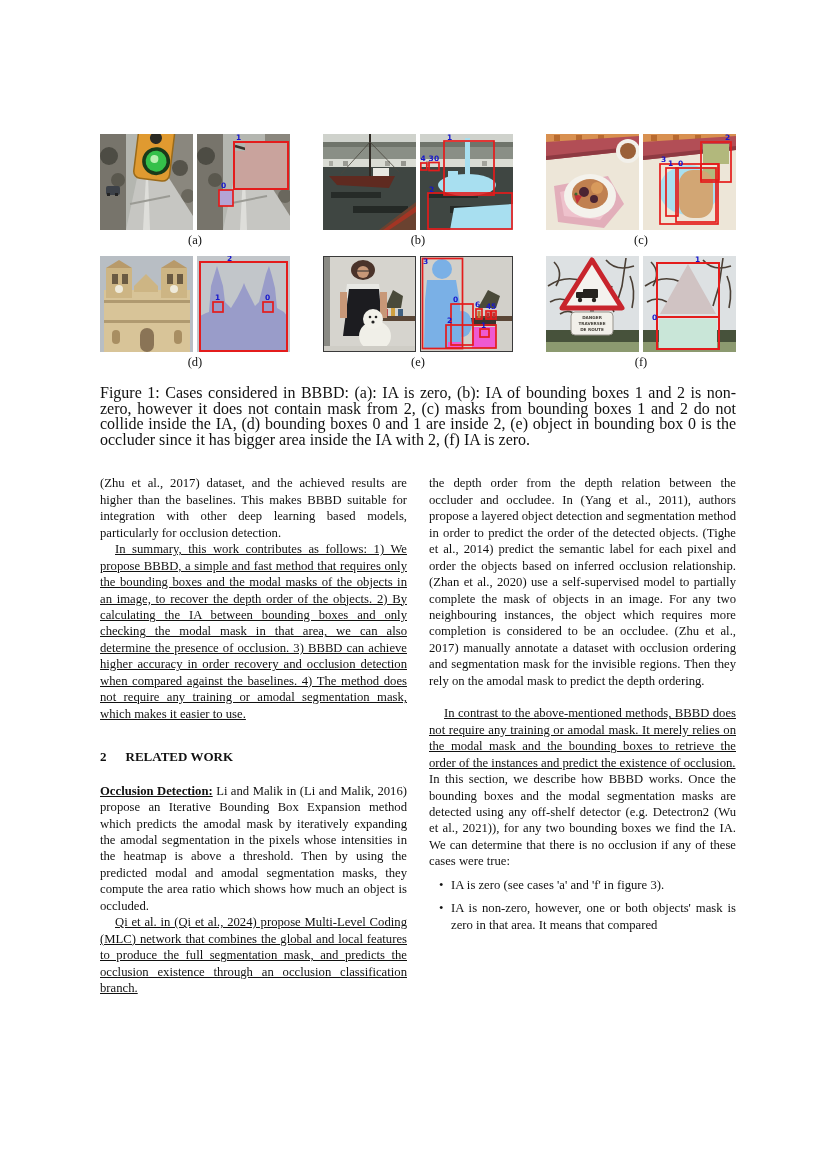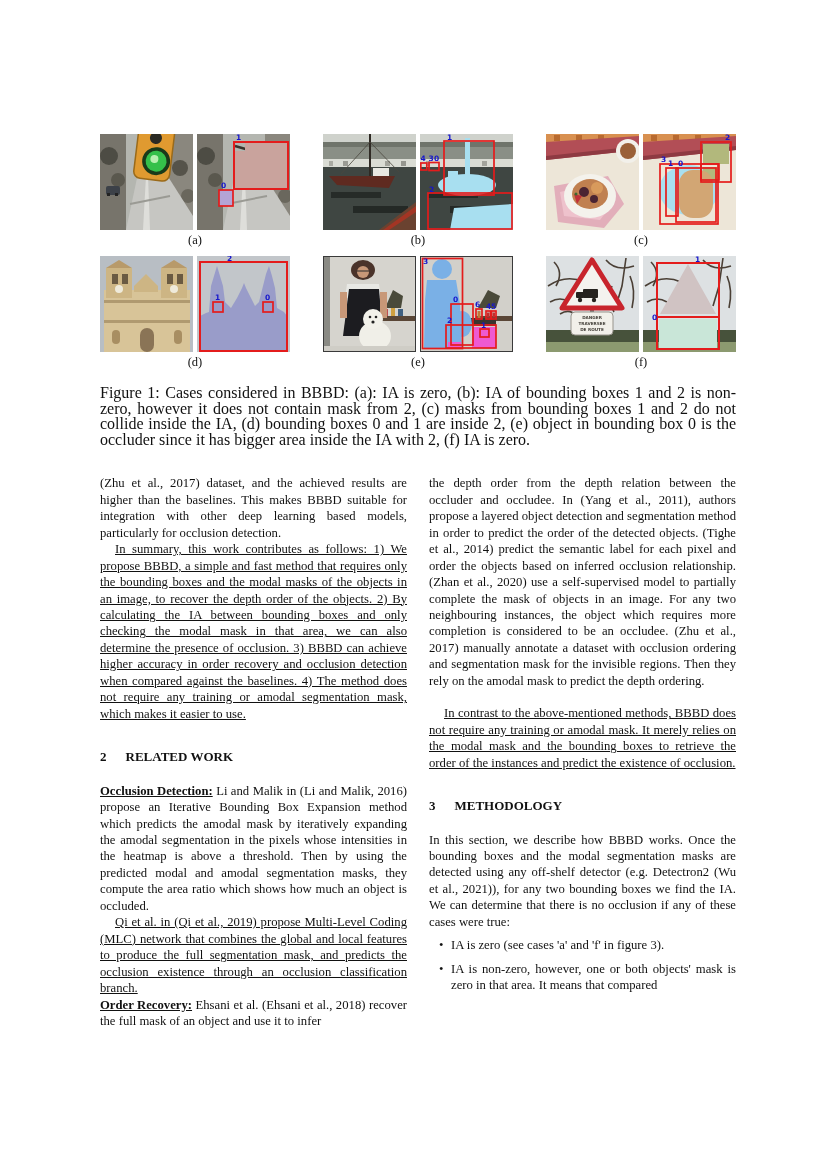--- a/index.html
+++ b/index.html
@@ -351,33 +351,27 @@
         <p>(Zhu et al., 2017) dataset, and the achieved results are higher than the baselines. This makes BBBD suitable for integration with other deep learning based models, particularly for occlusion detection.</p>
         <p class="ind">In summary, this work contributes as follows: 1) We propose BBBD, a simple and fast method that requires only the bounding boxes and the modal masks of the objects in an image, to recover the depth order of the objects. 2) By calculating the IA between bounding boxes and only checking the modal mask in that area, we can also determine the presence of occlusion. 3) BBBD can achieve higher accuracy in order recovery and occlusion detection when compared against the baselines. 4) The method does not require any training or amodal segmentation mask, which makes it easier to use.</p>
 
         <div class="sec-head">
           <span class="num">2</span><span>RELATED WORK</span>
         </div>
 
         <p>
           <span class="lead">Occlusion Detection:</span><span> Li and Malik in (Li and Malik, 2016) propose an Iterative Bounding Box Expansion method which predicts the amodal mask by iteratively expanding the amodal segmentation in the pixels whose intensities in the heatmap is above a threshold. Then by using the predicted modal and amodal segmentation masks, they compute the area ratio which shows how much an object is occluded.</span>
         </p>
-        <p class="ind">Qi et al. in (Qi et al., 2019) propose Multi-Level Coding (MLC) network that combines the global and local features to produce the full segmentation mask, and predicts the occlusion existence through an occlusion classification branch.</p>
-        <p>
-          <span class="lead">Order Recovery:</span><span> Ehsani et al. (Ehsani et al., 2018) recover the full mask of an object and use it to infer</span>
-        </p>
+        <p class="ind">Qi et al. in (Qi et al., 2024) propose Multi-Level Coding (MLC) network that combines the global and local features to produce the full segmentation mask, and predicts the occlusion existence through an occlusion classification branch.</p>
       </div>
 
       <div class="col">
         <p>the depth order from the depth relation between the occluder and occludee. In (Yang et al., 2011), authors propose a layered object detection and segmentation method in order to predict the order of the detected objects. (Tighe et al., 2014) predict the semantic label for each pixel and order the objects based on inferred occlusion relationship. (Zhan et al., 2020) use a self-supervised model to partially complete the mask of objects in an image. For any two neighbouring instances, the object which requires more completion is considered to be an occludee. (Zhu et al., 2017) manually annotate a dataset with occlusion ordering and segmentation mask for the invisible regions. Then they rely on the amodal mask to predict the depth ordering.</p>
         <p class="ind spacer-para">In contrast to the above-mentioned methods, BBBD does not require any training or amodal mask. It merely relies on the modal mask and the bounding boxes to retrieve the order of the instances and predict the existence of occlusion.</p>
 
-        <div class="sec-head">
-          <span class="num">3</span><span>METHODOLOGY</span>
-        </div>
 
         <p>In this section, we describe how BBBD works. Once the bounding boxes and the modal segmentation masks are detected using any off-shelf detector (e.g. Detectron2 (Wu et al., 2021)), for any two bounding boxes we find the IA. We can determine that there is no occlusion if any of these cases were true:</p>
         <div class="bullet">
           <span class="marker">•</span>
           <span class="btext">IA is zero (see cases 'a' and 'f' in figure 3).</span>
         </div>
         <div class="bullet">
           <span class="marker">•</span>
           <span class="btext">IA is non-zero, however, one or both objects' mask is zero in that area. It means that compared</span>
         </div>

